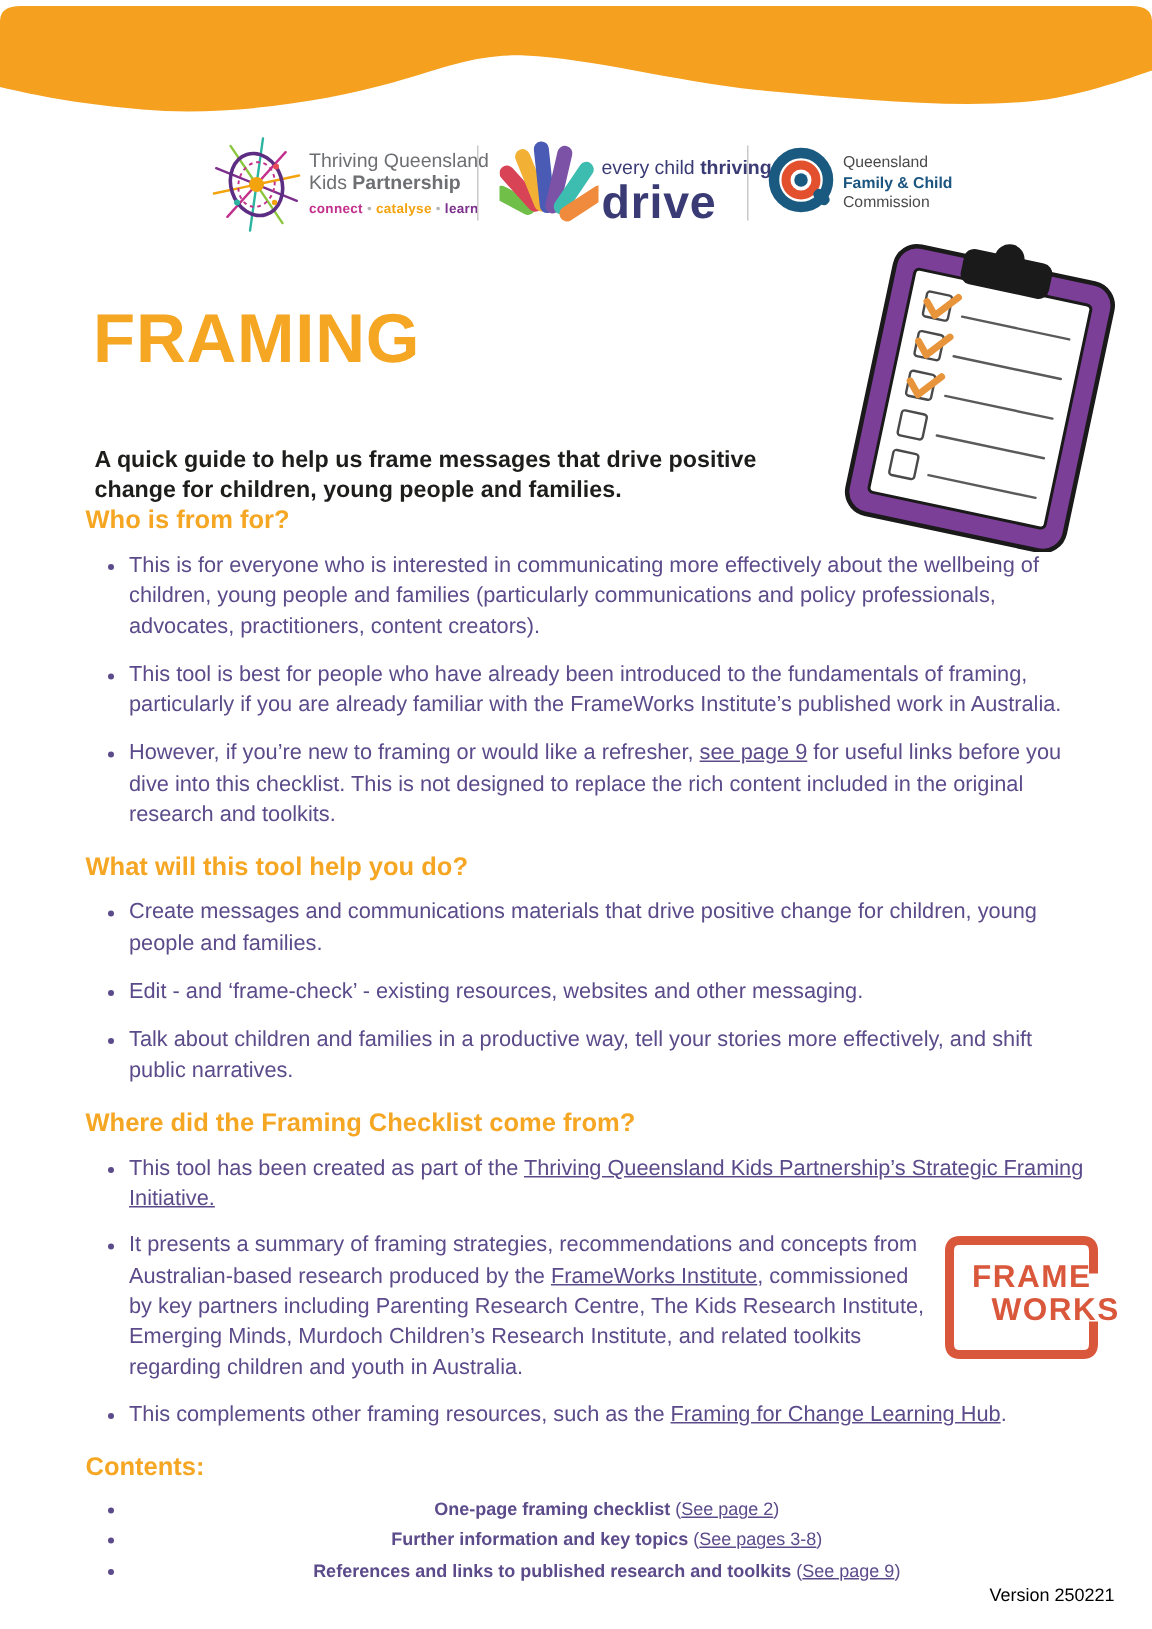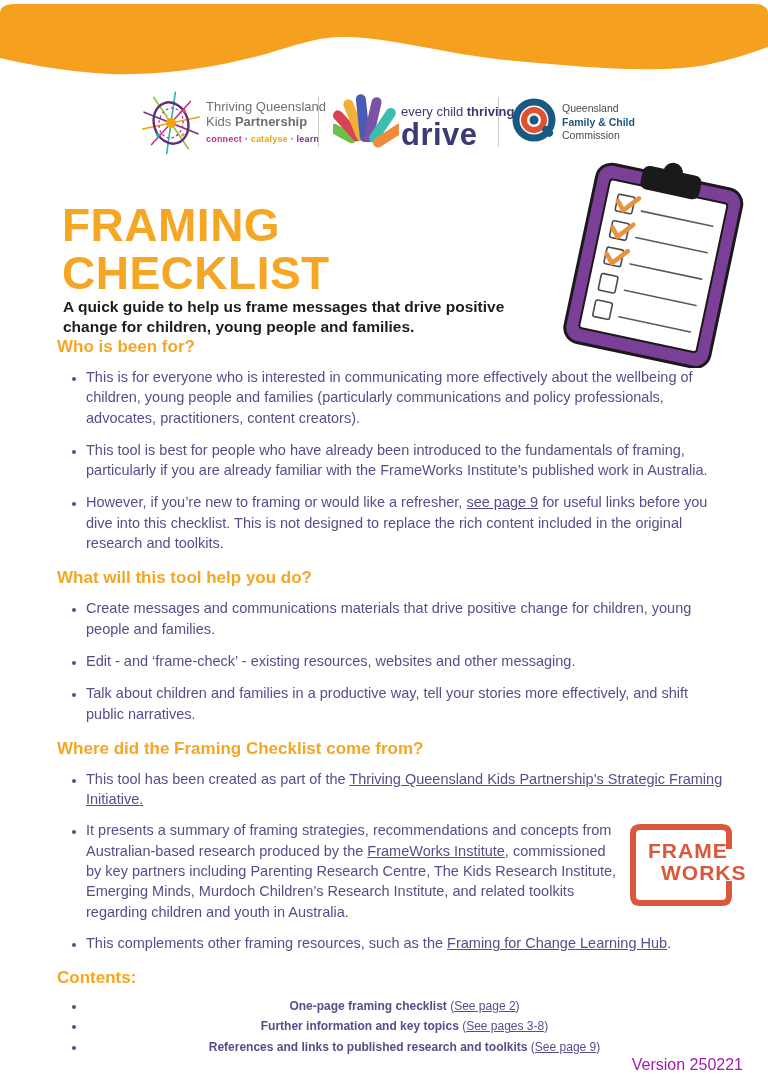--- a/index.html
+++ b/index.html
@@ -50,21 +50,21 @@
   .b{font-weight:bold;}
   
   #sec-2 ul.bullets li:nth-child(2){width:532px;}
   #sec-2 ul.bullets li{margin-bottom:11px;}
   
   #sec-3 ul.bullets li{margin-bottom:4px;font-size:12px;line-height:1.35;text-align:center;}
   #sec-3{margin-top:2px;}
   
   .frameworks-logo{position:absolute;left:628px;top:822px;}
   
-  .version{position:absolute;right:25px;top:1056px;font-size:16px;color:#a21caf;}
+  .version{position:absolute;right:25px;top:1056px;font-size:12px;color:#000000;}
 </style>
 </head>
 <body>
 
 <div class="wave">
   <svg width="768" height="82" viewBox="0 0 768 82">
     <path fill="#F5A01E" d="M0,58 C25,64 58,70 95,73 C150,78 215,68 262,55 C300,44 318,36 350,37
       C395,39 448,54 505,60 C570,66 630,72 682,68 C712,66 742,56 768,47
       L768,14 Q768,4 754,4 L14,4 Q0,4 0,14 Z"></path>
   </svg>
@@ -131,21 +131,21 @@
       <rect x="30" y="30" width="12" height="7" rx="3" fill="#1A5A80" transform="rotate(45 36 33)"></rect>
     </svg>
   </div>
   <div class="qfcc-text">
     <div>Queensland</div>
     <div class="line2">Family &amp; Child</div>
     <div>Commission</div>
   </div>
 </div>
 
-<h1 class="page-title"><span>FRAMING</span><br><span>CHECKLIST</span></h1>
+<h1 class="page-title"><span>FRAMING</span><br></h1>
 
 <p class="page-subtitle">A quick guide to help us frame messages that drive positive change for children, young people and families.</p>
 
 <div class="clipboard">
   <svg width="228" height="212" viewBox="0 0 228 212">
     <g transform="rotate(12 114 106)">
       <rect x="44" y="18" width="148" height="182" rx="15" fill="#7C3F98" stroke="#1A1A1A" stroke-width="3"></rect>
       <rect x="58" y="33" width="120" height="152" rx="3" fill="#FFFFFF" stroke="#1A1A1A" stroke-width="2"></rect>
       <circle cx="118" cy="14" r="10" fill="#1A1A1A"></circle>
       <rect x="88" y="12" width="60" height="24" rx="7" fill="#1A1A1A"></rect>
@@ -169,21 +169,21 @@
         <path d="M70,53 l7,8 l13,-15"></path>
         <path d="M70,80 l7,8 l13,-15"></path>
         <path d="M70,107 l7,8 l13,-15"></path>
       </g>
     </g>
   </svg>
 </div>
 
 <div class="content">
   <section id="sec-0">
-    <h2 class="sec-heading">Who is been for?</h2>
+    <h2 class="sec-heading">Who is from for?</h2>
     <ul class="bullets">
         <li><span>This is for everyone who is interested in communicating more effectively about the wellbeing of children, young people and families (particularly communications and policy professionals, advocates, practitioners, content creators).</span></li>
         <li><span>This tool is best for people who have already been introduced to the fundamentals of framing, particularly if you are already familiar with the FrameWorks Institute’s published work in Australia.</span></li>
         <li><span>However, if you’re new to framing or would like a refresher, </span><a class="inline-link" href="#">see page 9</a><span> for useful links before you dive into this checklist. This is not designed to replace the rich content included in the original research and toolkits.</span></li>
       </ul>
   </section>
 
   <section id="sec-1">
     <h2 class="sec-heading">What will this tool help you do?</h2>
     <ul class="bullets">

